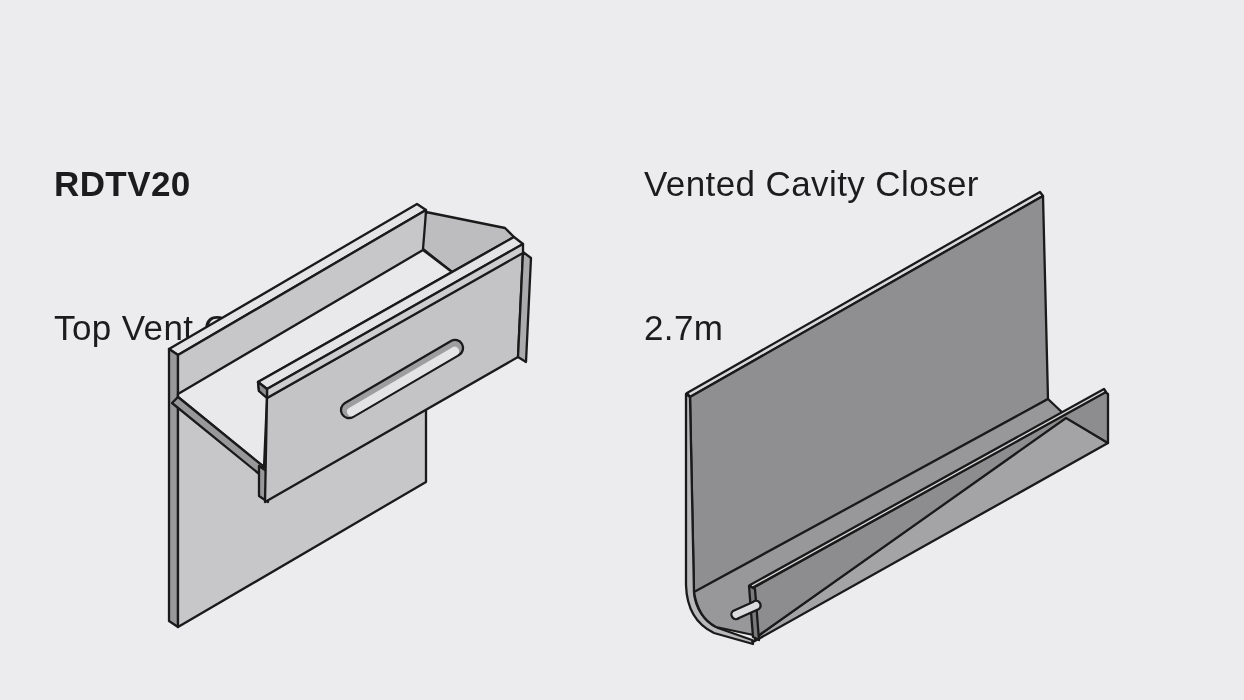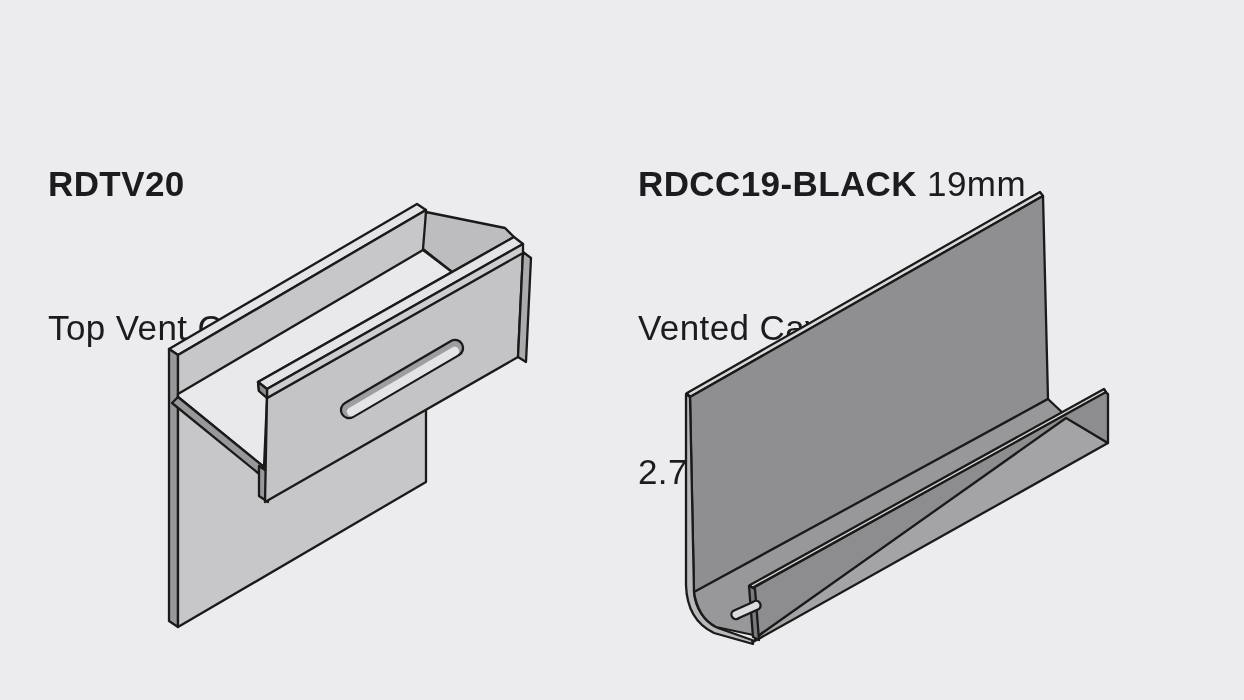--- a/index.html
+++ b/index.html
@@ -8,41 +8,40 @@
     width:1244px;height:700px;
     background:var(--bg,#ececee);
     overflow:hidden;
     font-family:"Liberation Sans","DejaVu Sans",sans-serif;
     color:var(--ink,#1c1c1e);
   }
   .art{position:absolute;inset:0;width:1244px;height:700px;}
   .label{
     position:absolute;top:64px;
     font-size:35px;line-height:48px;letter-spacing:.4px;
-    font-weight:400;white-space:pre;
+    font-weight:400;white-space:pre;margin-left:6px;
   }
   .label .code{font-weight:700;}
   .label-left{left:48px;}
   .label-right{left:638px;}
   polygon,path,line{stroke:var(--outline,#1a1a1a);stroke-width:2.3;stroke-linejoin:round;stroke-linecap:round;}
   .noline{stroke:none;}
   .hl{stroke-width:1.6;}
 </style>
 </head>
 <body>
 
 <div class="canvas">
 
   <div class="label label-left">
     <div><span class="code">RDTV20</span><span></span></div>
     <div>Top Vent Cavity Closer</div>
   </div>
 
   <div class="label label-right">
-    <div><span class="code">RDCC19-BLACK</span><span> 19mm</span></div>
     <div>Vented Cavity Closer</div>
     <div>2.7m</div>
   </div>
 
   <svg class="art" viewBox="0 0 1244 700">
 
     <g>
 
       <polygon points="169,349 417,204 426,210 178,355" fill="var(--p1_top)"></polygon>
       <polygon points="169,349 178,355 178,627 169,621" fill="var(--p1_edge)"></polygon>

